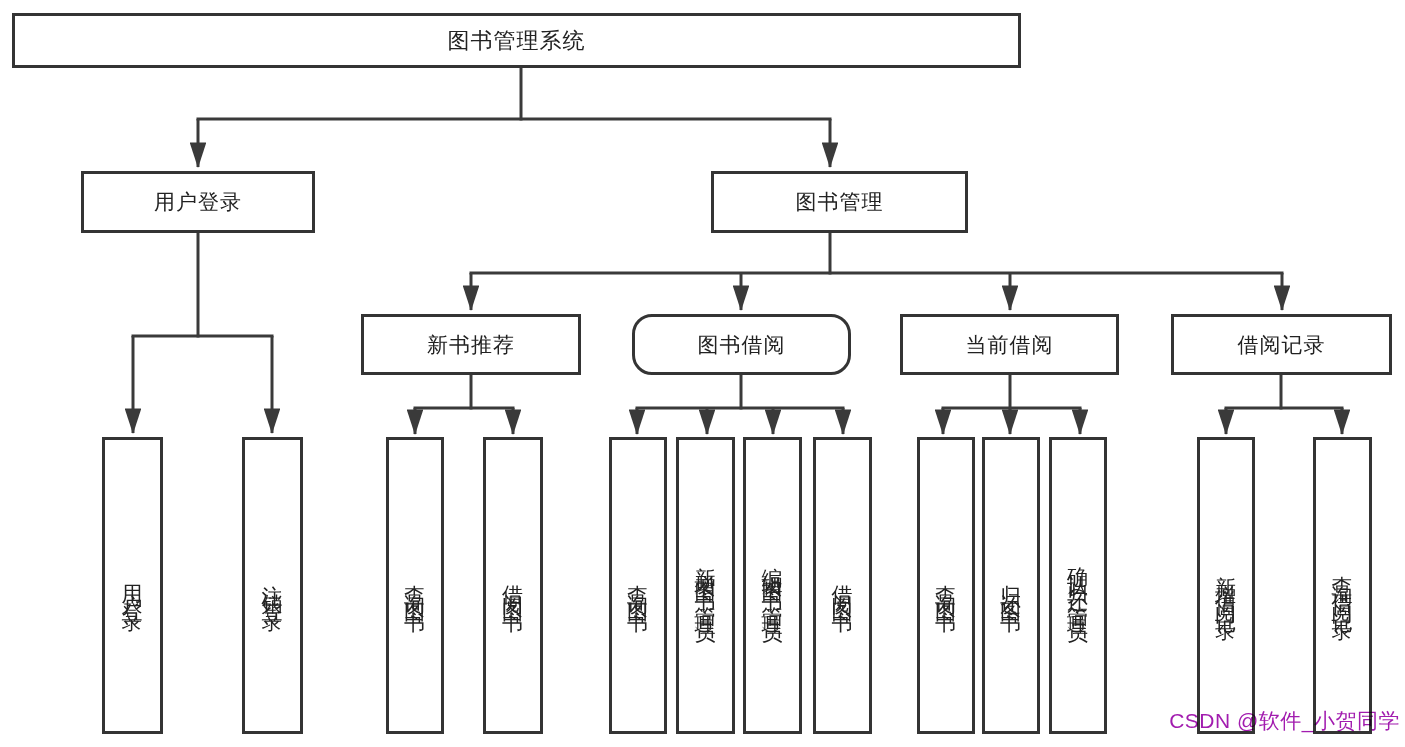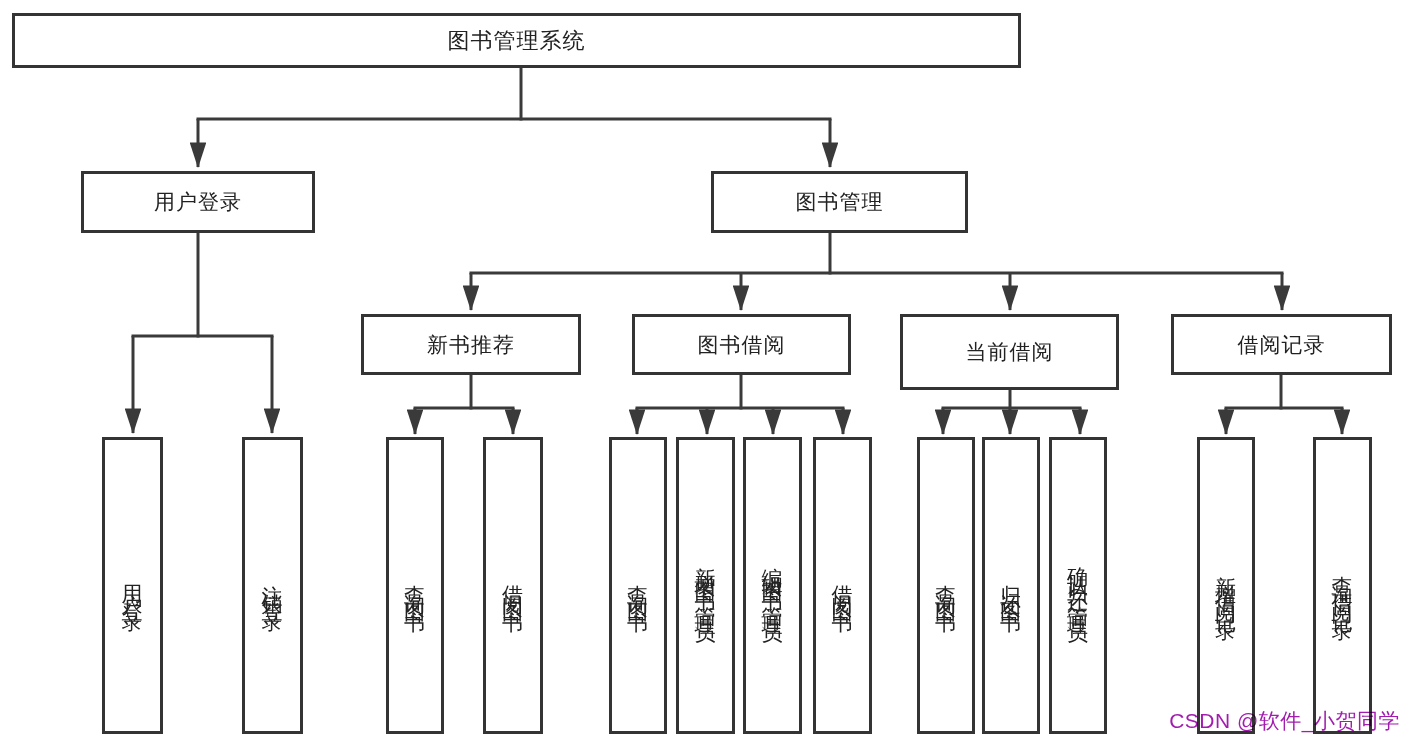--- a/index.html
+++ b/index.html
@@ -108,24 +108,24 @@
   <div class="box" style="left:81px;top:171px;width:234px;height:62px;">
     <span class="hlabel">用户登录</span>
   </div>
   <div class="box" style="left:711px;top:171px;width:257px;height:62px;">
     <span class="hlabel">图书管理</span>
   </div>
 
   <div class="box" style="left:361px;top:314px;width:220px;height:61px;">
     <span class="hlabel">新书推荐</span>
   </div>
-  <div class="box" style="left:632px;top:314px;width:219px;height:61px;">
+  <div class="box" style="left:632px;top:314px;width:219px;height:61px;border-radius:20px;">
     <span class="hlabel">图书借阅</span>
   </div>
-  <div class="box" style="left:900px;top:314px;width:219px;height:76px;">
+  <div class="box" style="left:900px;top:314px;width:219px;height:61px;">
     <span class="hlabel">当前借阅</span>
   </div>
   <div class="box" style="left:1171px;top:314px;width:221px;height:61px;">
     <span class="hlabel">借阅记录</span>
   </div>
 
   <div class="box leaf" style="left:102px;width:61px;">
     <span class="vlabel">用户登录</span>
   </div>
   <div class="box leaf" style="left:242px;width:61px;">

